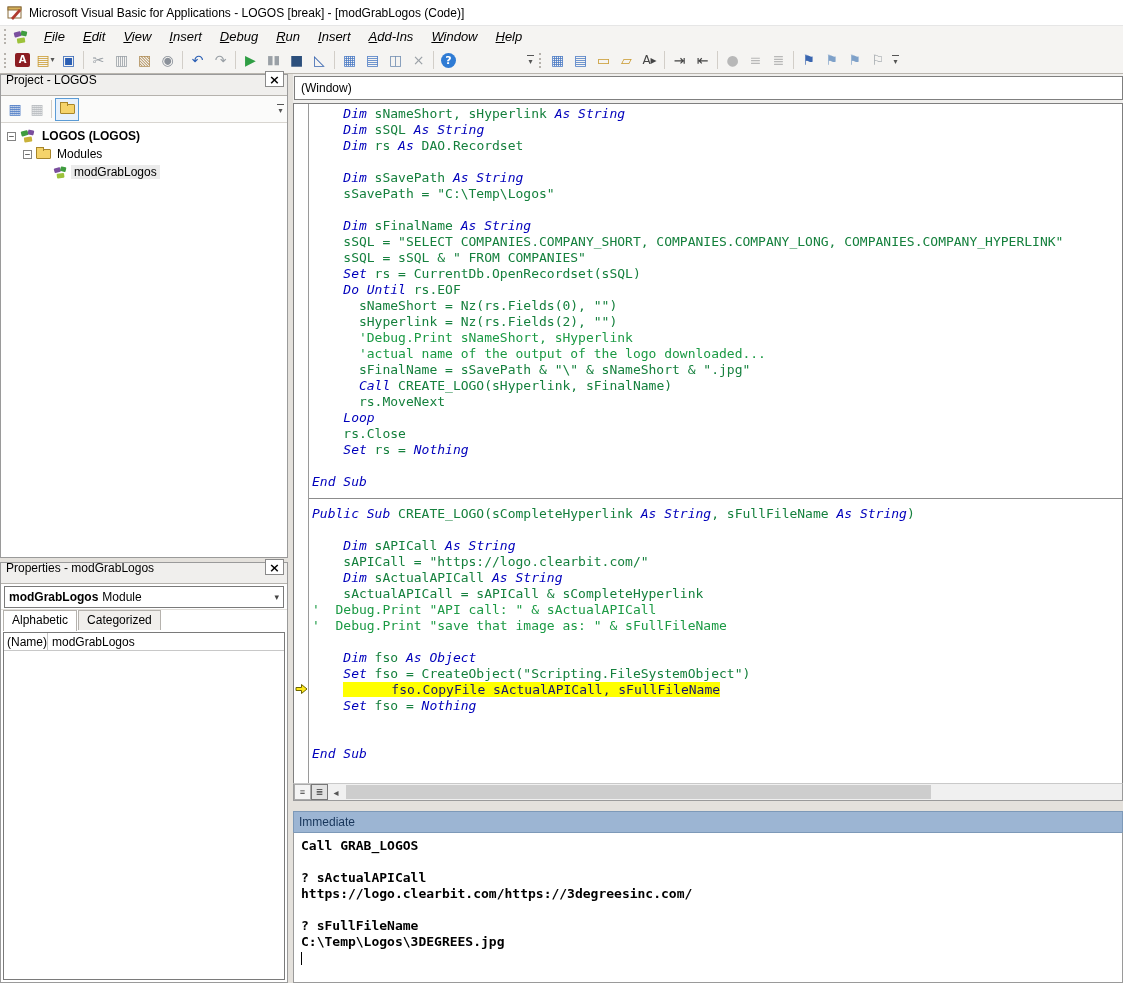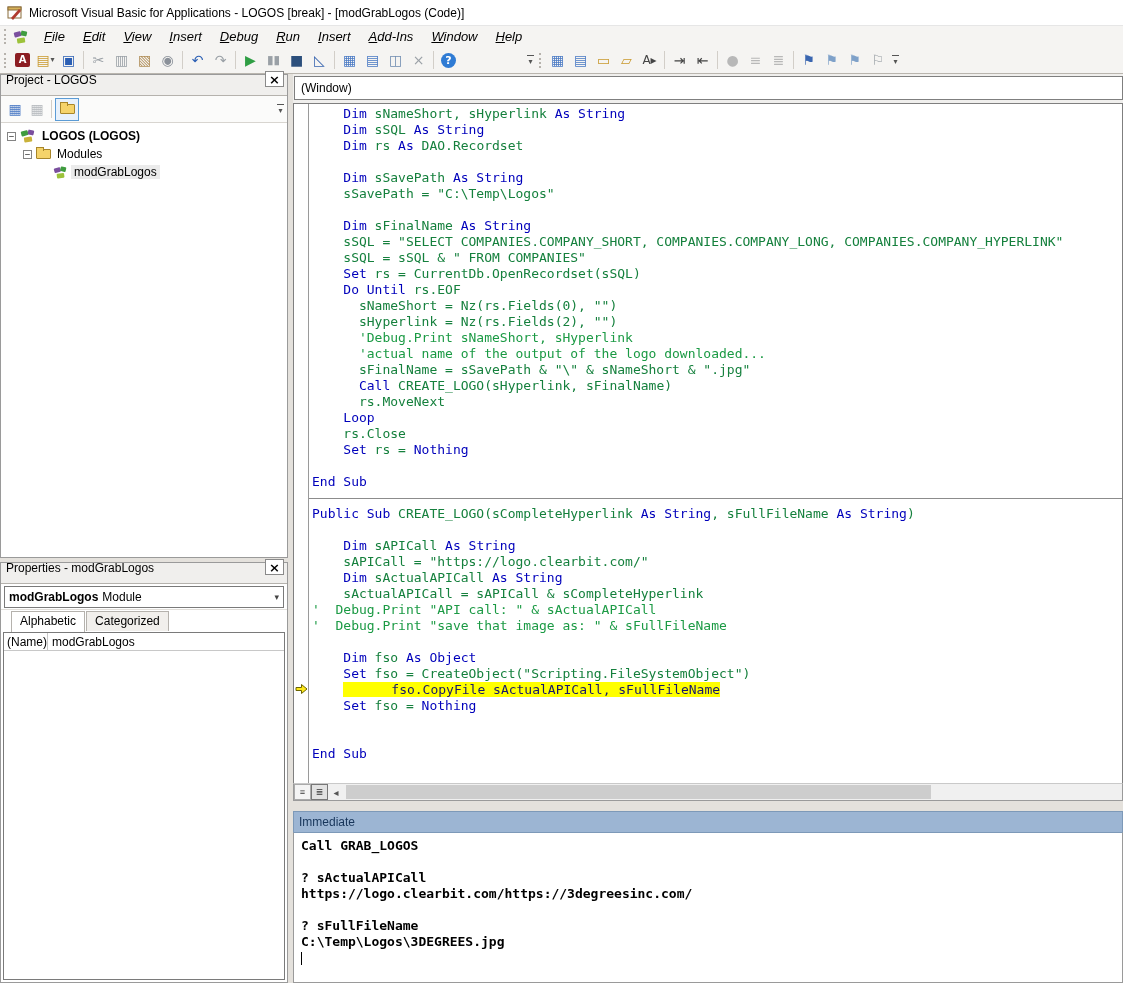--- a/index.html
+++ b/index.html
@@ -53,38 +53,38 @@
   .tree-label{padding:0 3px;white-space:nowrap;text-align:center;}
   .tree-label.bold{font-weight:bold;}
   .tree-label.sel{background:#ebebeb;}
   .ico{display:inline-flex;margin-right:3px;}
   
   .props-combo-row{height:26px;padding:2px 3px;border-bottom:1px solid #e2dfda;}
   .props-combo{height:22px;border:1px solid #7a7a7a;background:#fff;display:flex;align-items:center;padding:0 4px;}
   .props-combo .obj{font-weight:bold;}
   .props-combo .typ{margin-left:4px;}
   .props-combo .arr{margin-left:auto;color:#444;font-size:9px;}
-  .props-tabs{height:22px;display:flex;align-items:center;padding-left:10px;background:#fff;}
+  .props-tabs{height:22px;display:flex;align-items:flex-start;padding-left:2px;background:#fff;}
   .tab{padding:2px 8px 3px 8px;border:1px solid #b5b2ad;border-bottom:none;background:#f1efec;font-size:12px;margin-right:1px;}
   .tab.active{background:#fff;position:relative;z-index:2;padding-bottom:4px;}
   .props-grid{flex:1;border:1px solid #7a7a7a;margin:0 2px 2px 2px;background:#fff;}
   .prop-row{height:18px;display:flex;border-bottom:1px solid #c8c8c8;}
   .prop-key{width:44px;border-right:1px solid #c8c8c8;padding:2px 2px 0 3px;}
   .prop-val{flex:1;padding:2px 0 0 4px;}
   
   .right-col{flex:1;display:flex;flex-direction:column;background:#e4e1dc;}
   .proc-combo-row{height:29px;padding:2px 0 3px 1px;background:#f0efed;}
   .proc-combo{height:24px;border:1px solid #7f7f7f;background:#fff;display:flex;align-items:center;padding-left:6px;font-size:12px;}
   .code-window{height:680px;border:1px solid #7f7f7f;border-bottom:none;background:#fff;display:flex;position:relative;overflow:hidden;}
   .code-margin{width:15px;border-right:1px solid #9a9a9a;background:#fff;position:relative;}
   .exec-arrow{position:absolute;left:1px;}
   .code-text{flex:1;padding:2px 0 0 3px;font:13px/16px "DejaVu Sans Mono","Liberation Mono",monospace;overflow:hidden;}
   .code-line{height:16px;white-space:pre;}
   .seg-n{color:#15803d;}
-  .seg-k{color:var(--kw);}
+  .seg-k{color:var(--kw);font-style:italic;}
   .seg-c{color:var(--cm);}
   .seg-h{background:var(--hlbg);color:var(--hlfg);padding-left:48px;}
   .sep-line{height:16px;position:relative;}
   .sep-line::after{content:"";position:absolute;left:-3px;right:0;top:8px;border-top:1px solid #8c8c8c;}
   .code-hscroll{height:18px;display:flex;align-items:center;background:#f0f0f0;border:1px solid #9a9a9a;border-top:1px solid #c9c9c9;}
   .vw-btn{width:17px;height:16px;border:1px solid #aaa;background:#f4f4f4;display:inline-flex;align-items:center;justify-content:center;font-size:9px;color:#333;}
   .vw-btn.pressed{background:#e2e2e2;border-color:#777;}
   .scroll-btn{width:16px;height:16px;display:inline-flex;align-items:center;justify-content:center;color:#555;font-size:10px;}
   .h-track{flex:1;height:16px;background:#f0f0f0;position:relative;}
   .h-thumb{position:absolute;left:2px;top:1px;height:14px;width:585px;background:#cdcdcd;}

